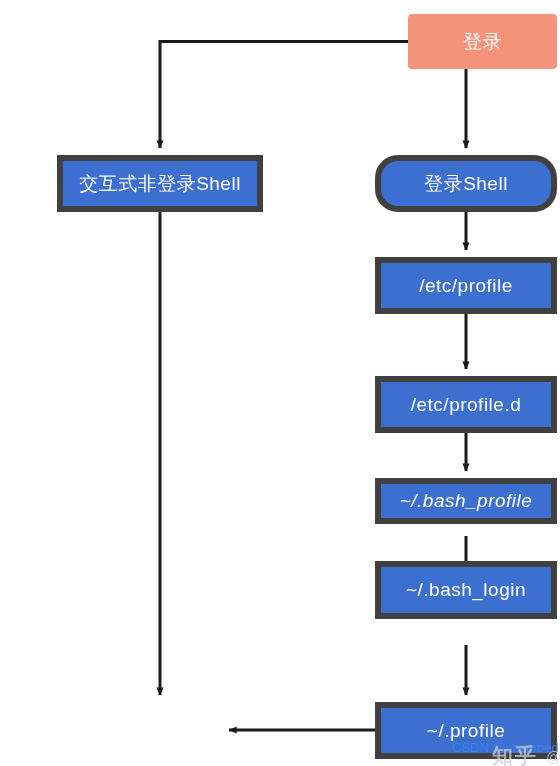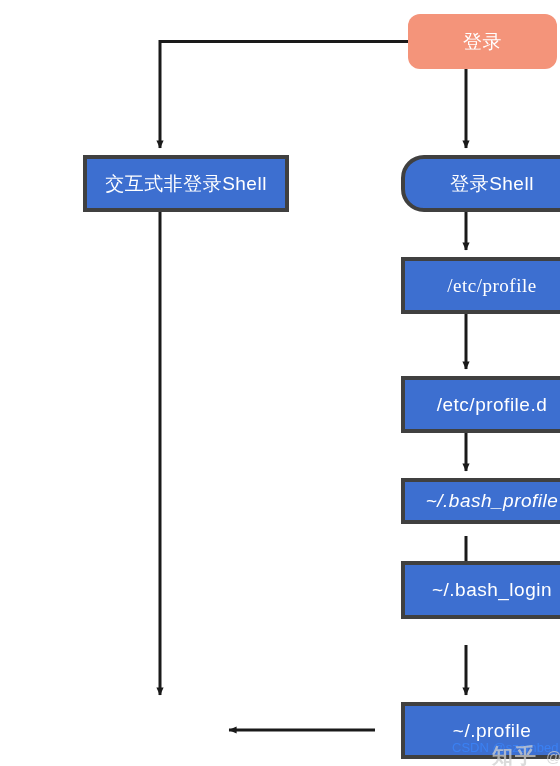--- a/index.html
+++ b/index.html
@@ -33,39 +33,38 @@
     align-items: center;
     justify-content: center;
     text-align: center;
     color: #ffffff;
     line-height: 1.15;
     letter-spacing: 0.5px;
     z-index: 3;
   }
   .node-blue {
     background: #3d6fd0;
-    border: 4px solid #404040;
+    border: 6px solid #404040;
     font-size: 19px;
-    margin-left: 26px;
   }
   .node-orange {
     background: #f4947a;
-    border-radius: 12px;
+    border-radius: 4px;
     font-size: 19px;
   }
   .node-label {
     display: block;
     padding: 0 6px;
     white-space: nowrap;
   }
   
   #node-login        { left: 408px; top: 14px;  width: 149px; height: 55px; }
   #node-nonlogin     { left: 57px;  top: 155px; width: 206px; height: 57px; }
   #node-loginshell   { left: 375px; top: 155px; width: 182px; height: 57px; border-radius: 23px; }
-  #node-etcprofile   { left: 375px; top: 257px; width: 182px; height: 57px; font-family: Liberation Serif, serif; }
+  #node-etcprofile   { left: 375px; top: 257px; width: 182px; height: 57px; }
   #node-etcprofiled  { left: 375px; top: 376px; width: 182px; height: 57px; }
   #node-bashprofile  { left: 375px; top: 478px; width: 182px; height: 46px; font-style: italic; }
   #node-bashlogin    { left: 375px; top: 561px; width: 182px; height: 58px; }
   #node-profile      { left: 375px; top: 702px; width: 182px; height: 57px; }
   #node-bashrc       { left: 98px;  top: 702px; width: 124px; height: 57px; }
 
   
   .watermark {
     position: absolute;
     z-index: 6;

